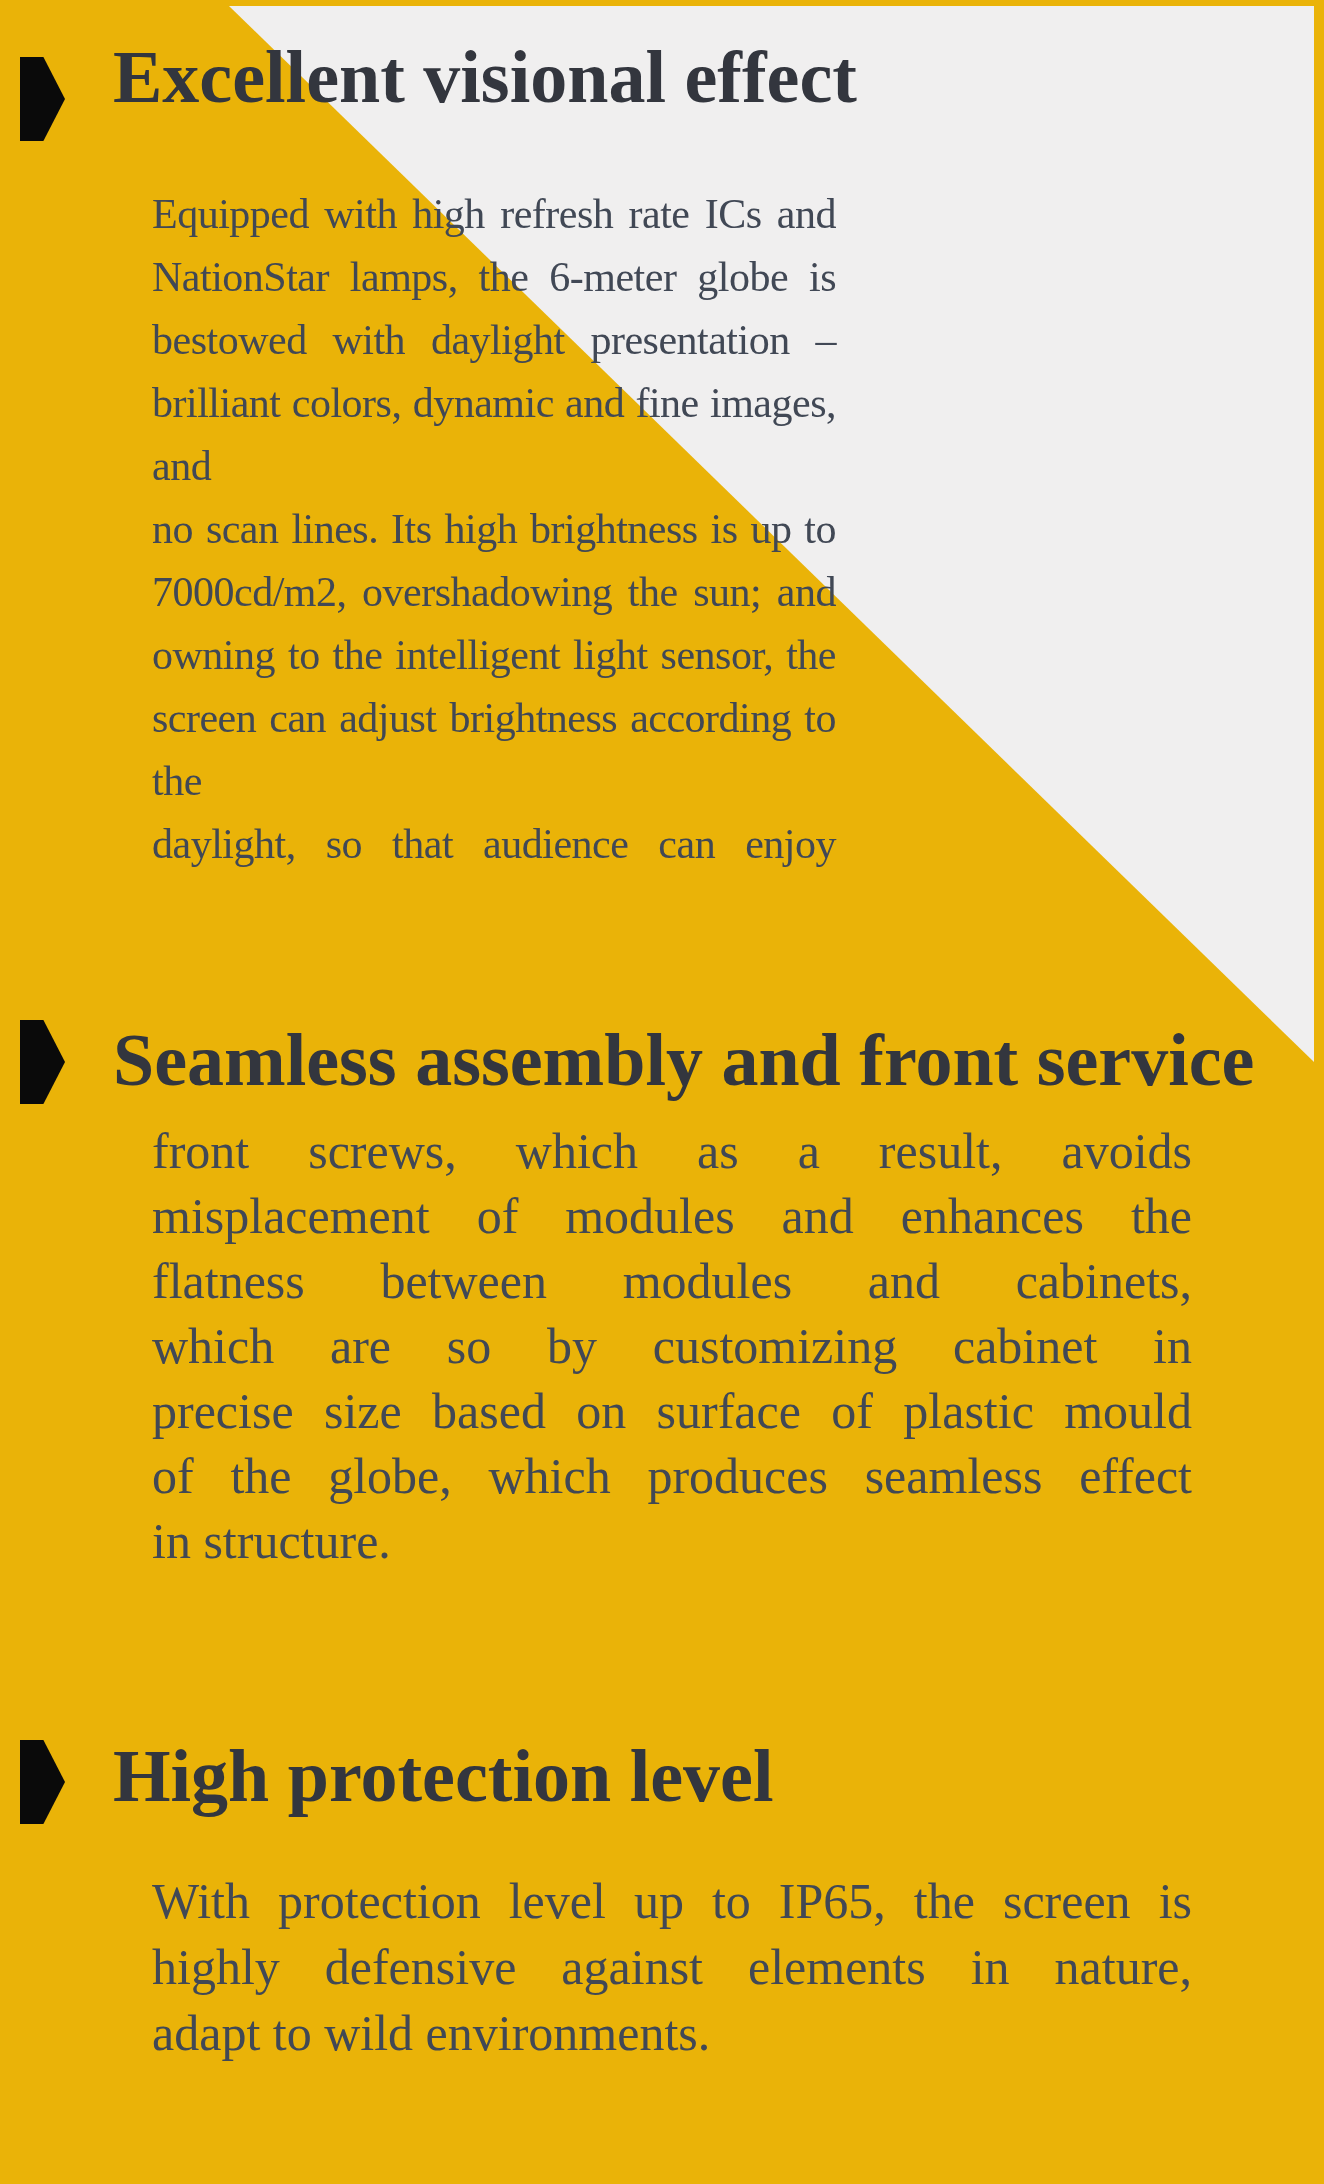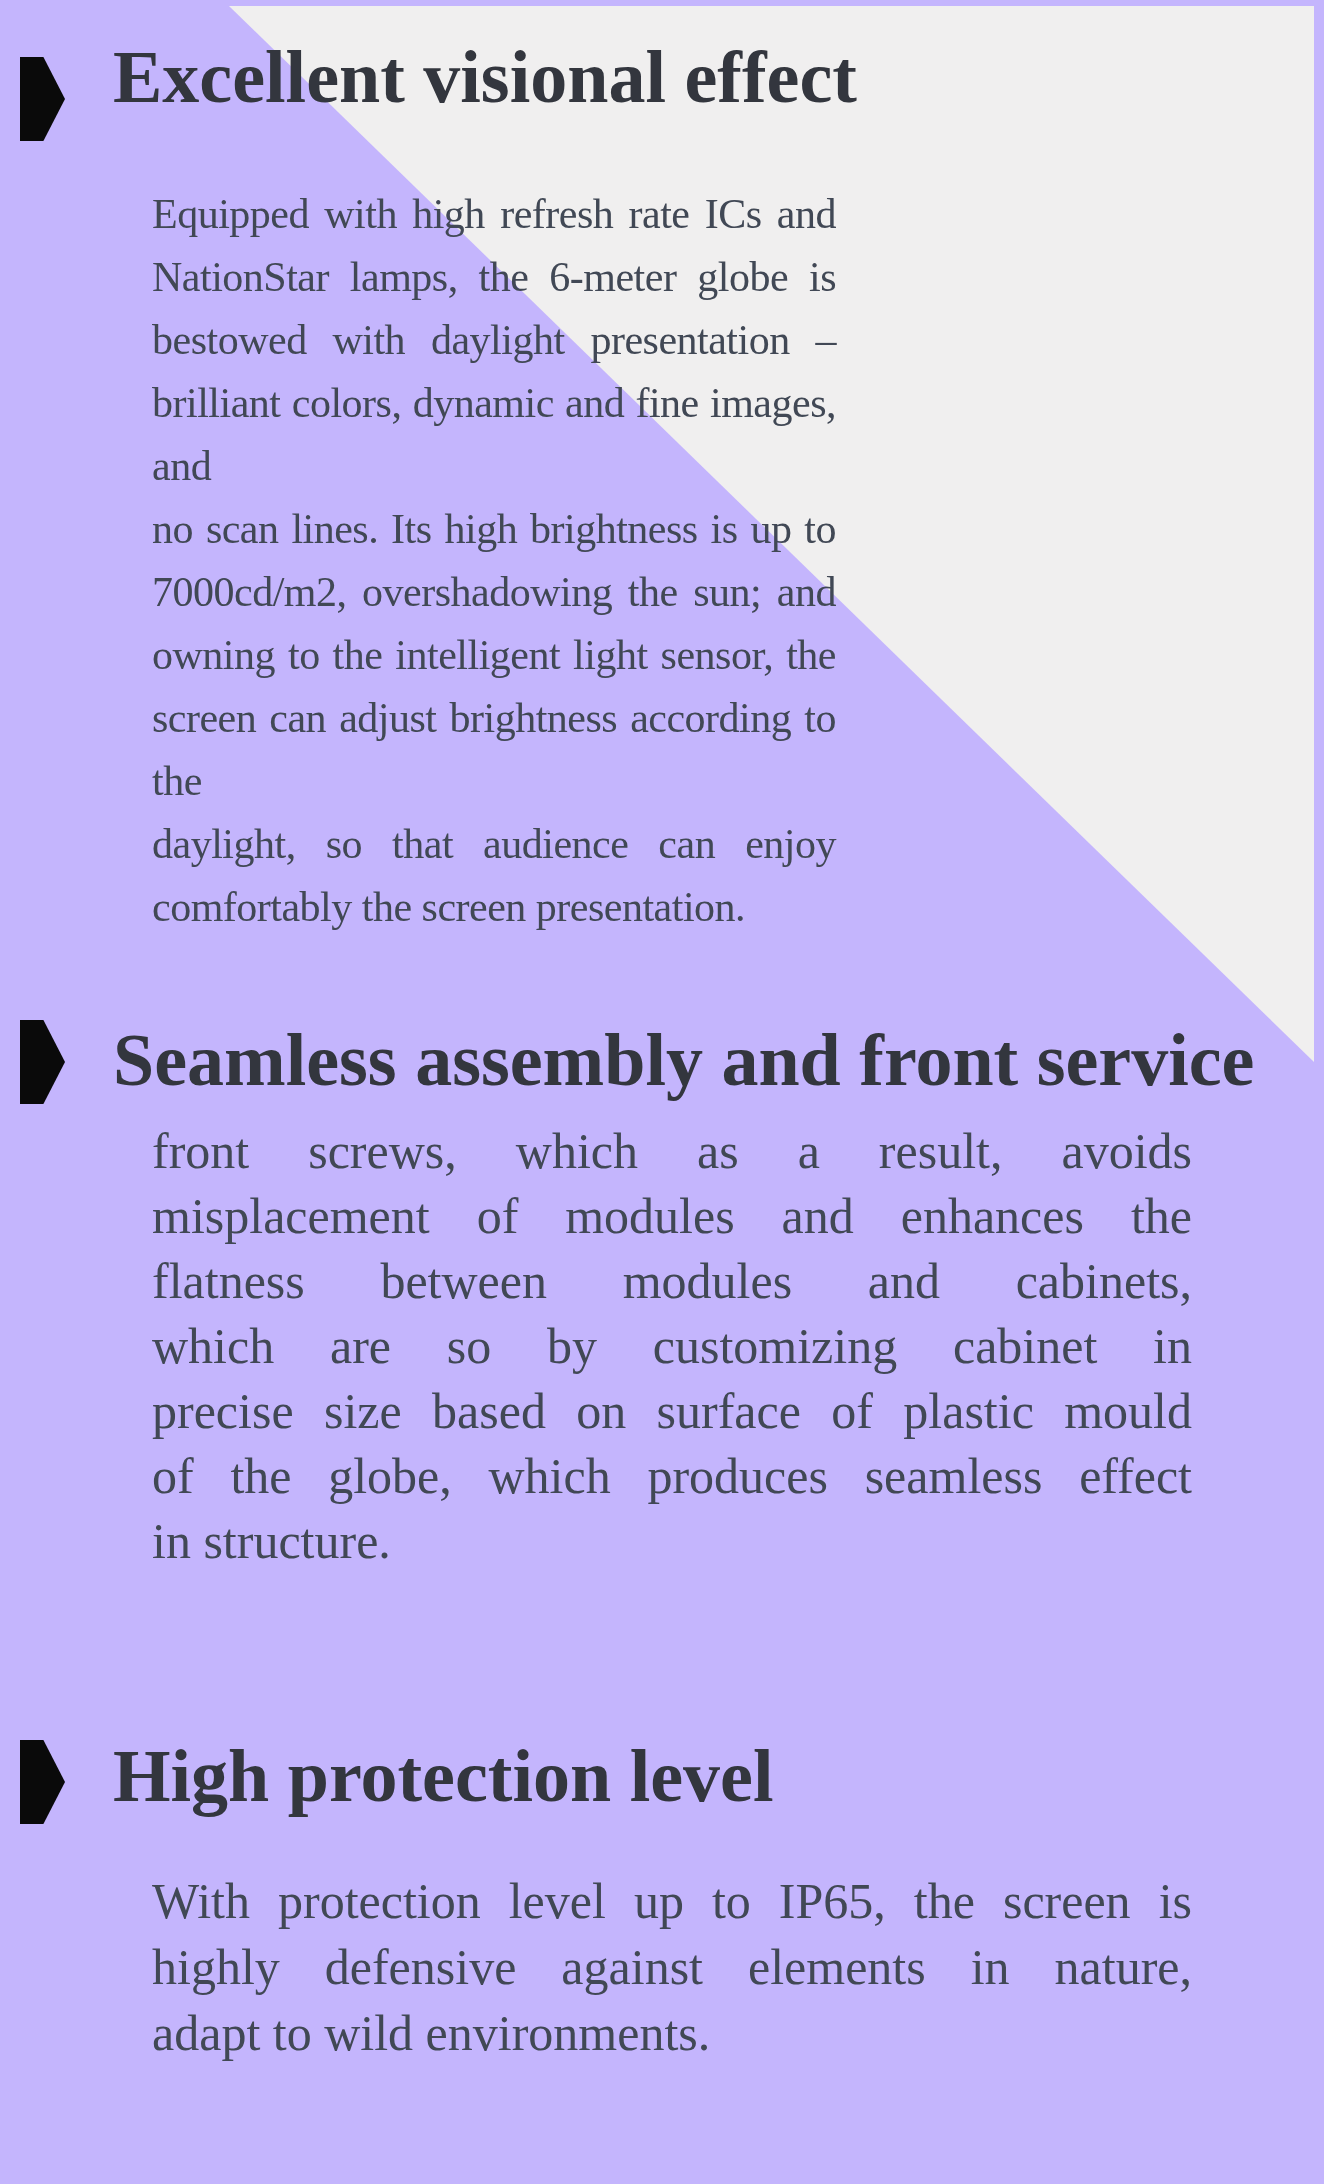--- a/index.html
+++ b/index.html
@@ -1,20 +1,20 @@
 <!DOCTYPE html>
 <html style="--band: #f0efef; --heading: #33363e; --text: #414855; --arrow: #0a0a0a;"><head>
 <meta charset="utf-8">
 <style>
   html,body { margin:0; padding:0; background:#ffffff; }
   .page {
     position: relative;
     width: 1324px;
     height: 2184px;
-    background: #c4b5fd;
+    background: #eab308;
     overflow: hidden;
     font-family: "Liberation Serif", "DejaVu Serif", serif;
   }
   .band {
     position: absolute;
     inset: 0;
     background: var(--band, #f0efef);
     clip-path: polygon(229px 6px, 1314px 6px, 1314px 1062px);
   }
   .arrow {
@@ -62,21 +62,20 @@
   <div class="para p1">
       <div class="jline">Equipped with high refresh rate ICs and</div>
       <div class="jline">NationStar lamps, the 6-meter globe is</div>
       <div class="jline">bestowed with daylight presentation –</div>
       <div class="jline">brilliant colors, dynamic and fine images, and</div>
       <div class="jline">no scan lines. Its high brightness is up to</div>
       <div class="jline">7000cd/m2, overshadowing the sun; and</div>
       <div class="jline">owning to the intelligent light sensor, the</div>
       <div class="jline">screen can adjust brightness according to the</div>
       <div class="jline">daylight, so that audience can enjoy</div>
-      <div class="jline last">comfortably the screen presentation.</div>
     </div>
 
   <span class="arrow a2"></span>
   <h2 class="h h2pos">Seamless assembly and front service</h2>
   <div class="para p2">
       <div class="jline">front screws, which as a result, avoids</div>
       <div class="jline">misplacement of modules and enhances the</div>
       <div class="jline">flatness between modules and cabinets,</div>
       <div class="jline">which are so by customizing cabinet in</div>
       <div class="jline">precise size based on surface of plastic mould</div>

